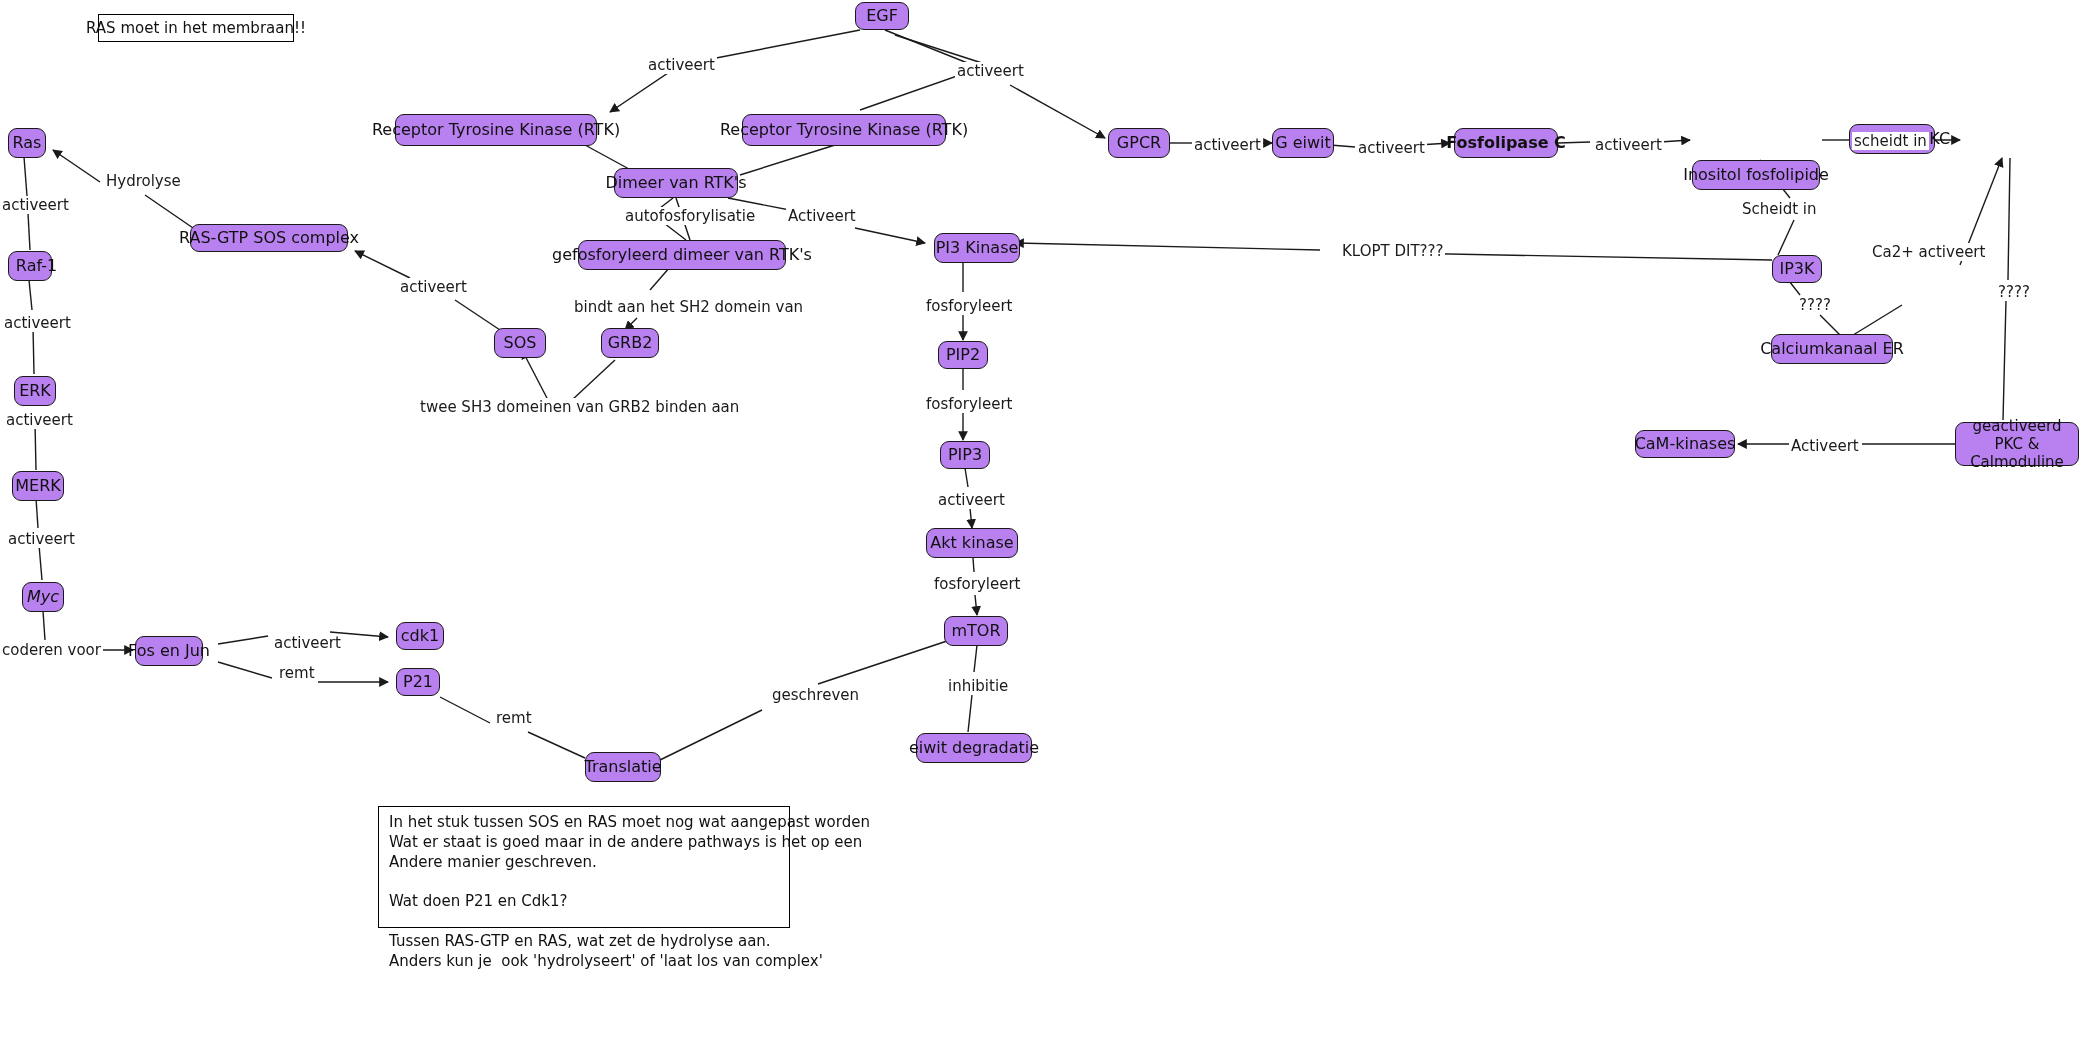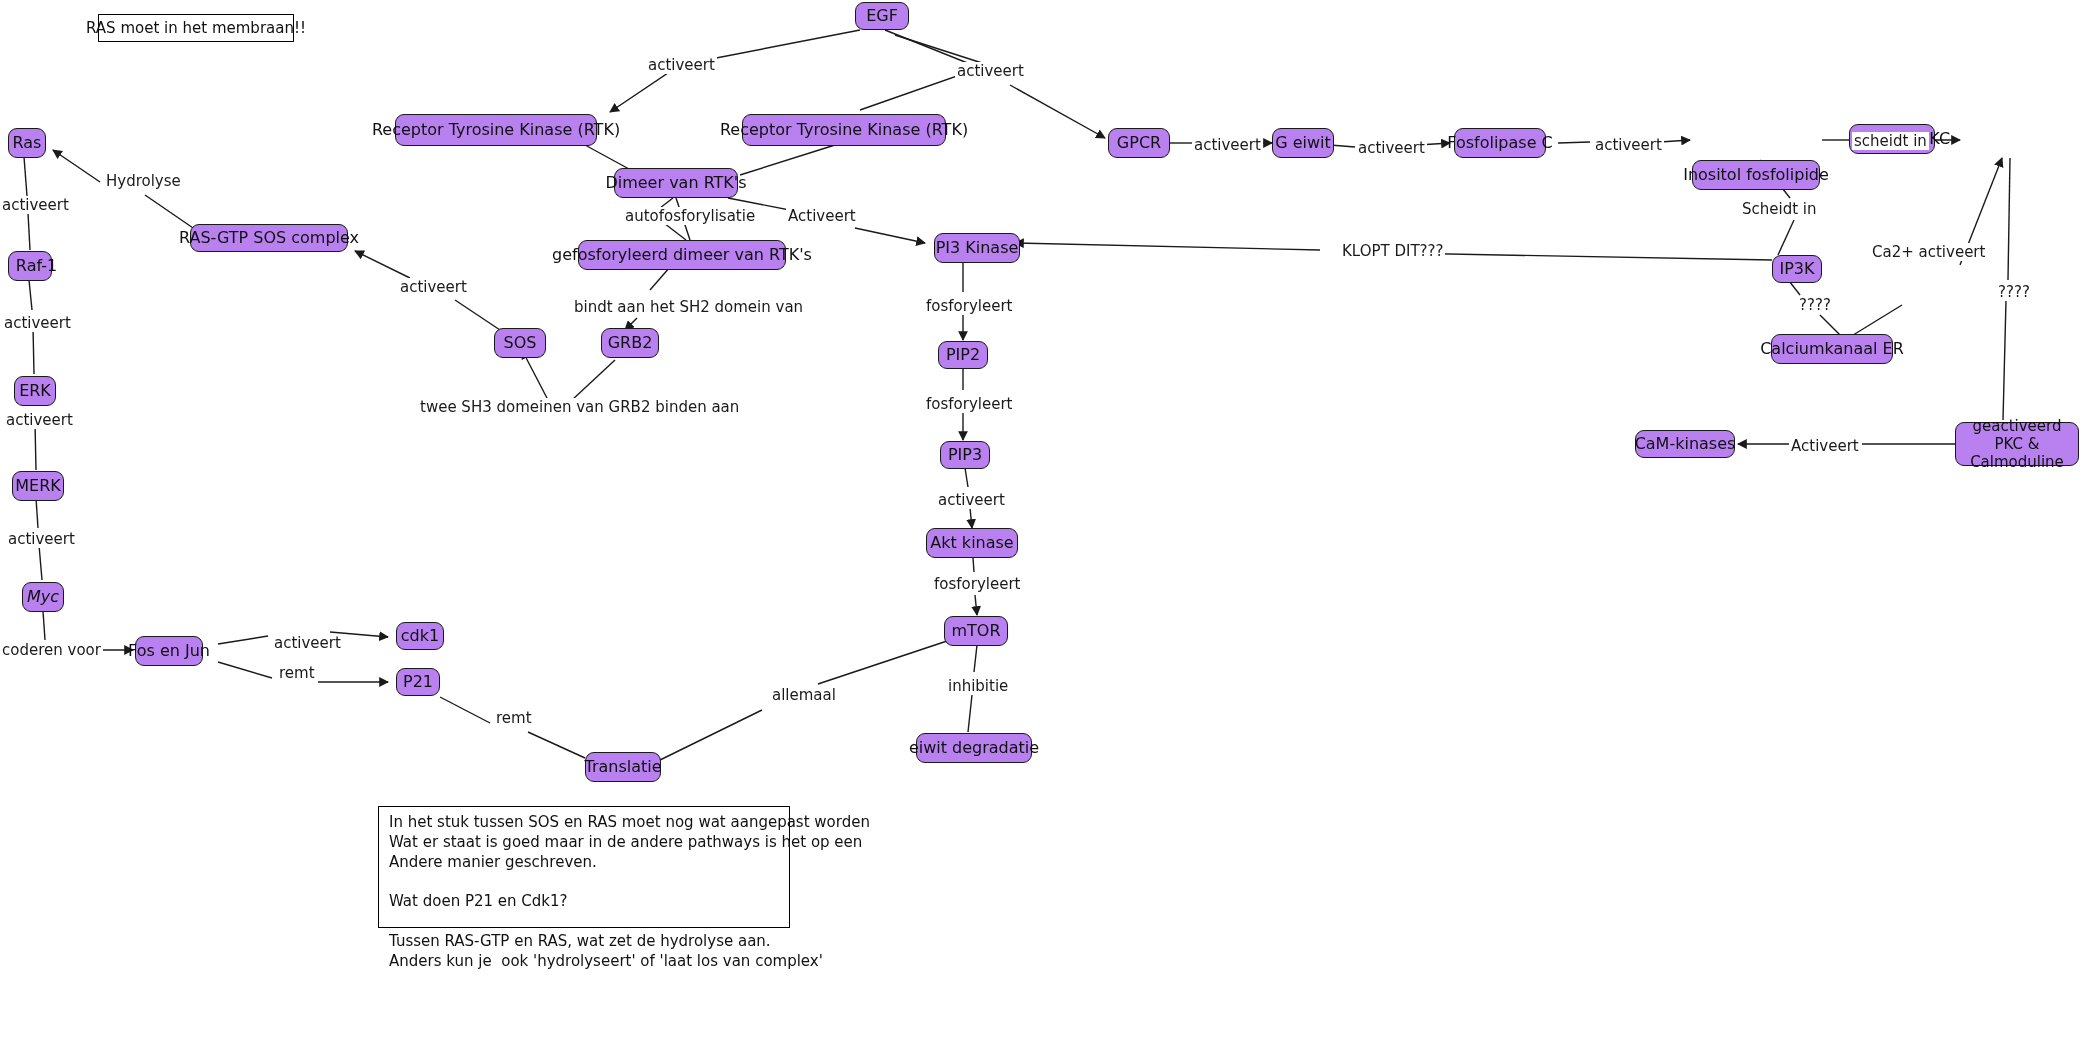--- a/index.html
+++ b/index.html
@@ -181,21 +181,21 @@
   <div class="node" style="left:926px;top:528px;width:92px;height:30px;">Akt kinase</div>
 
   <div class="node" style="left:944px;top:616px;width:64px;height:30px;">mTOR</div>
 
   <div class="node" style="left:916px;top:733px;width:116px;height:30px;">eiwit degradatie</div>
 
   <div class="node" style="left:1108px;top:128px;width:62px;height:30px;">GPCR</div>
 
   <div class="node" style="left:1272px;top:128px;width:62px;height:30px;">G eiwit</div>
 
-  <div class="node" style="left:1454px;top:128px;width:92px;height:30px;">Fosfolipase C</div>
+  <div class="node" style="left:1454px;top:128px;width:104px;height:30px;font-weight:bold;">Fosfolipase C</div>
 
   <div class="node" style="left:1692px;top:124px;width:128px;height:30px;margin-top:36px;">Inositol fosfolipide</div>
 
   <div class="node" style="left:1849px;top:124px;width:86px;height:30px;padding-left:36px;">DAG &amp; PKC</div>
 
   <div class="node" style="left:1772px;top:255px;width:50px;height:28px;">IP3K</div>
 
   <div class="node" style="left:1771px;top:334px;width:122px;height:30px;">Calciumkanaal ER</div>
 
   <div class="node" style="left:1635px;top:430px;width:100px;height:28px;">CaM-kinases</div>
@@ -211,21 +211,21 @@
   <div class="elabel" style="left:398px;top:278px;">activeert</div>
   <div class="elabel" style="left:104px;top:172px;">Hydrolyse</div>
   <div class="elabel" style="left:0px;top:196px;">activeert</div>
   <div class="elabel" style="left:2px;top:314px;">activeert</div>
   <div class="elabel" style="left:4px;top:411px;">activeert</div>
   <div class="elabel" style="left:6px;top:530px;">activeert</div>
   <div class="elabel" style="left:0px;top:641px;">coderen voor</div>
   <div class="elabel" style="left:272px;top:634px;">activeert</div>
   <div class="elabel" style="left:277px;top:664px;">remt</div>
   <div class="elabel" style="left:494px;top:709px;">remt</div>
-  <div class="elabel" style="left:770px;top:686px;">allemaal</div>
+  <div class="elabel" style="left:770px;top:686px;">geschreven</div>
   <div class="elabel" style="left:924px;top:297px;">fosforyleert</div>
   <div class="elabel" style="left:924px;top:395px;">fosforyleert</div>
   <div class="elabel" style="left:936px;top:491px;">activeert</div>
   <div class="elabel" style="left:932px;top:575px;">fosforyleert</div>
   <div class="elabel" style="left:946px;top:677px;">inhibitie</div>
   <div class="elabel" style="left:1192px;top:136px;">activeert</div>
   <div class="elabel" style="left:1356px;top:139px;">activeert</div>
   <div class="elabel" style="left:1593px;top:136px;">activeert</div>
   <div class="elabel" style="left:1852px;top:132px;">scheidt in</div>
   <div class="elabel" style="left:1740px;top:200px;">Scheidt in</div>

